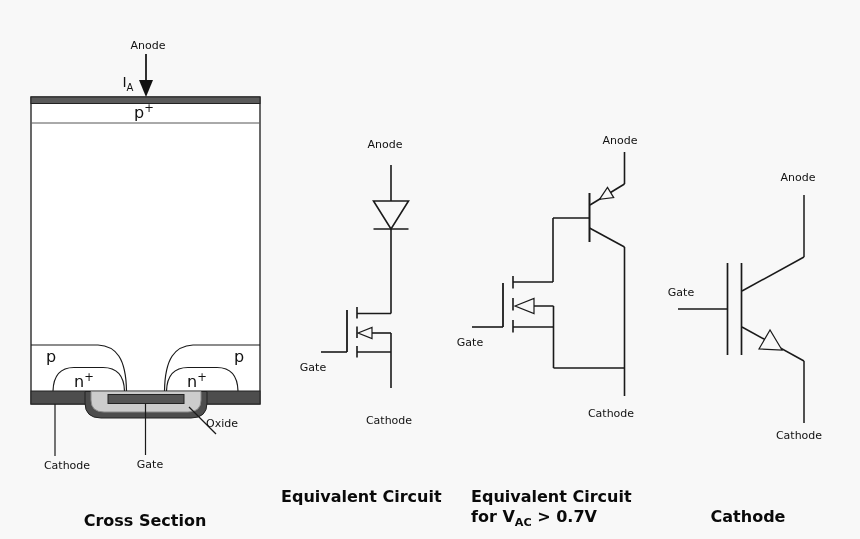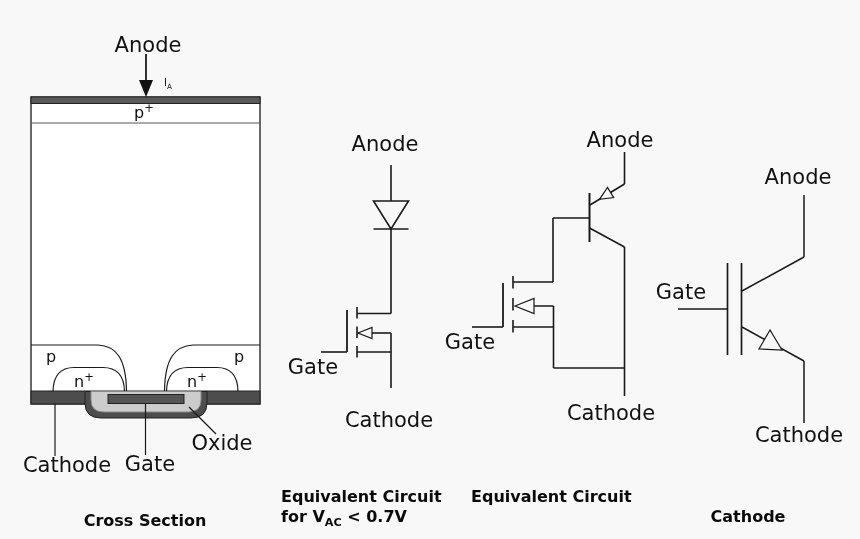--- a/index.html
+++ b/index.html
@@ -4,25 +4,25 @@
 <style>
   html,body{margin:0;padding:0;background:#f8f8f8;}
   .canvas{
     position:relative;width:860px;height:539px;background:#f8f8f8;
     font-family:"DejaVu Sans","Liberation Sans",sans-serif;color:#111;
     overflow:hidden;
   }
   .canvas svg{position:absolute;left:0;top:0;}
   .lbl{
     position:absolute;transform:translate(-50%,-50%);
-    font-size:21px;white-space:nowrap;line-height:1;color:#111;
+    font-size:11px;white-space:nowrap;line-height:1;color:#111;
   }
   .lbl sup{font-size:0.72em;}
   .lbl sub{font-size:0.72em;}
-  .lbl.small{font-size:10px;margin-left:40px;}
+  .lbl.small{font-size:14px;}
   .lbl.region{font-size:16px;}
   .cap{
     position:absolute;font-weight:bold;font-size:16px;line-height:20px;
     white-space:nowrap;color:#0a0a0a;margin-top:24px;
   }
   .cap.centered{transform:translate(-50%,-50%);text-align:center;}
   .cap sub{font-size:0.7em;}
 </style>
 </head>
 <body>
@@ -115,36 +115,36 @@
 
   <div class="lbl" style="left:148px;top:45px"><span>Anode</span></div>
   <div class="lbl small" style="left:128px;top:84px"><span>I</span><sub>A</sub></div>
   <div class="lbl region" style="left:144px;top:112px"><span>p</span><sup>+</sup></div>
   <div class="lbl region" style="left:51px;top:357px"><span>p</span></div>
   <div class="lbl region" style="left:239px;top:357px"><span>p</span></div>
   <div class="lbl region" style="left:84px;top:381px"><span>n</span><sup>+</sup></div>
   <div class="lbl region" style="left:197px;top:381px"><span>n</span><sup>+</sup></div>
   <div class="lbl" style="left:67px;top:465px"><span>Cathode</span></div>
   <div class="lbl" style="left:150px;top:464px"><span>Gate</span></div>
-  <div class="lbl" style="left:222px;top:443px"><span>Oxide</span></div>
+  <div class="lbl" style="left:222px;top:423px"><span>Oxide</span></div>
   <div class="cap centered" style="left:145px;top:497px"><span>Cross Section</span></div>
 
   <div class="lbl" style="left:385px;top:144px"><span>Anode</span></div>
   <div class="lbl" style="left:313px;top:367px"><span>Gate</span></div>
   <div class="lbl" style="left:389px;top:420px"><span>Cathode</span></div>
   <div class="cap" style="left:281px;top:463px">
     <div>Equivalent Circuit</div>
-    <div><span>for V</span><sub>AC</sub><span> &lt; 0.7V</span></div>
   </div>
 
   <div class="lbl" style="left:620px;top:140px"><span>Anode</span></div>
   <div class="lbl" style="left:470px;top:342px"><span>Gate</span></div>
   <div class="lbl" style="left:611px;top:413px"><span>Cathode</span></div>
   <div class="cap" style="left:471px;top:463px">
     <div>Equivalent Circuit</div>
+    <div><span>for V</span><sub>AC</sub><span> &gt; 0.7V</span></div>
   </div>
 
   <div class="lbl" style="left:798px;top:177px"><span>Anode</span></div>
   <div class="lbl" style="left:681px;top:292px"><span>Gate</span></div>
   <div class="lbl" style="left:799px;top:435px"><span>Cathode</span></div>
   <div class="cap centered" style="left:748px;top:493px"><span>Cathode</span></div>
 
 </div>
 
 </body></html>

